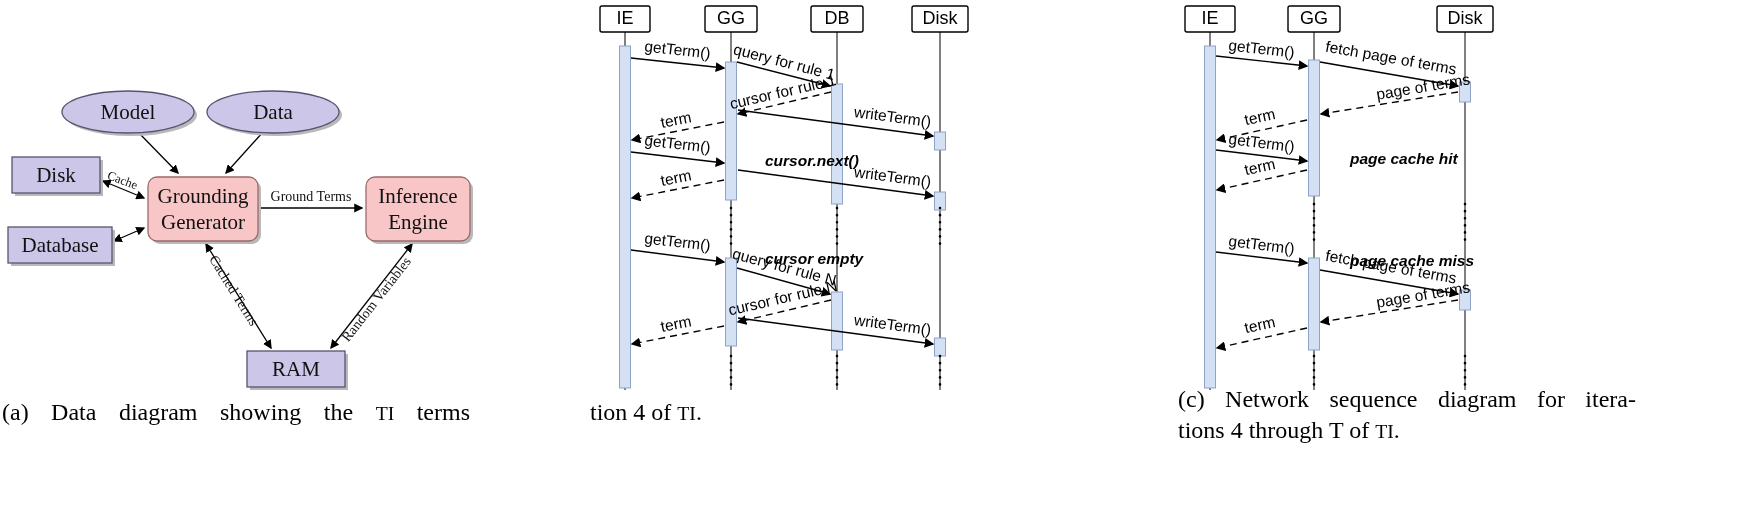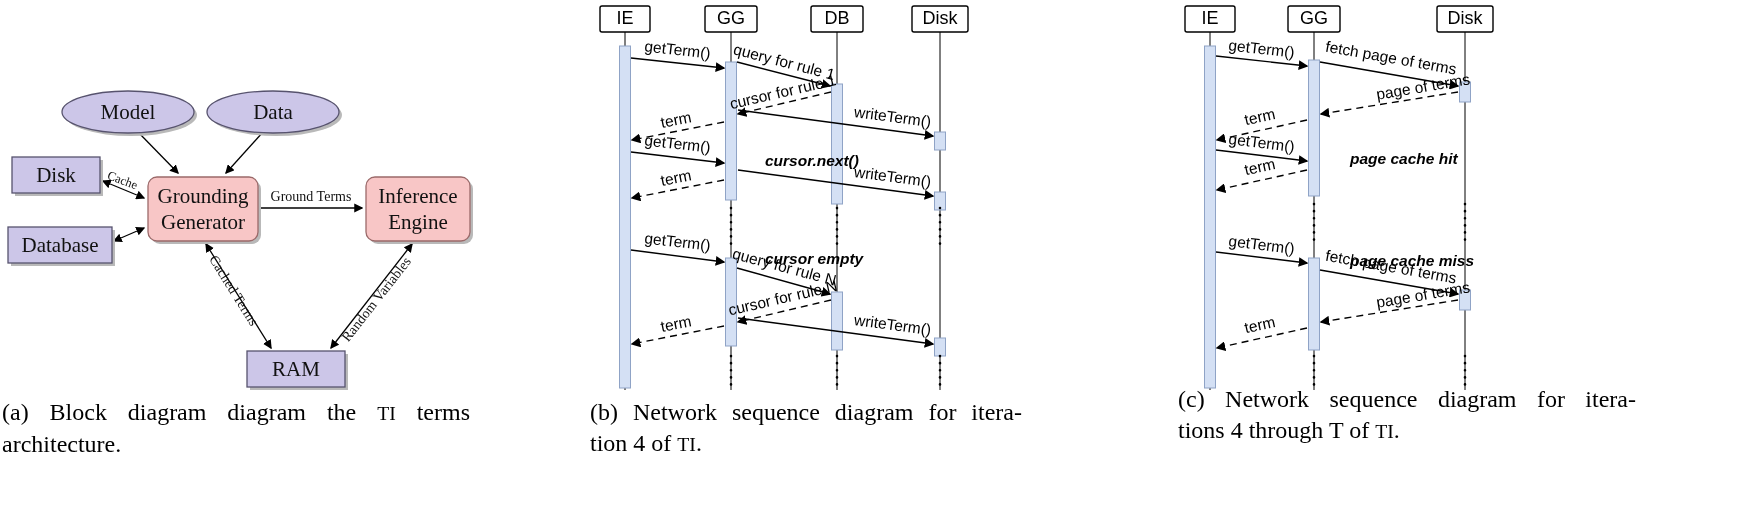--- a/index.html
+++ b/index.html
@@ -268,26 +268,24 @@
 
       <line class="msg-return" x1="147" y1="328" x2="57" y2="348" marker-end="url(#ahC)"></line>
       <text class="msg-label" transform="translate(101,330) rotate(-12.5)">term</text>
 
       <line class="dots" x1="154" y1="356" x2="154" y2="388"></line>
       <line class="dots" x1="305" y1="356" x2="305" y2="388"></line>
     </g>
   </svg>
 
   <div id="caption-a" class="caption">
-    <div class="just"><span>(a) Block diagram diagram the </span><span class="sc">TI</span><span> terms</span></div>
-    <div>architecture.</div>
+    <div class="just"><span>(a) Data diagram showing the </span><span class="sc">TI</span><span> terms</span></div>
   </div>
 
   <div id="caption-b" class="caption">
-    <div class="just">(b) Network sequence diagram for itera-</div>
     <div><span>tion 4 of </span><span class="sc">TI</span><span>.</span></div>
   </div>
 
   <div id="caption-c" class="caption">
     <div class="just">(c) Network sequence diagram for itera-</div>
     <div><span>tions 4 through T of </span><span class="sc">TI</span><span>.</span></div>
   </div>
 
 </div>
 

